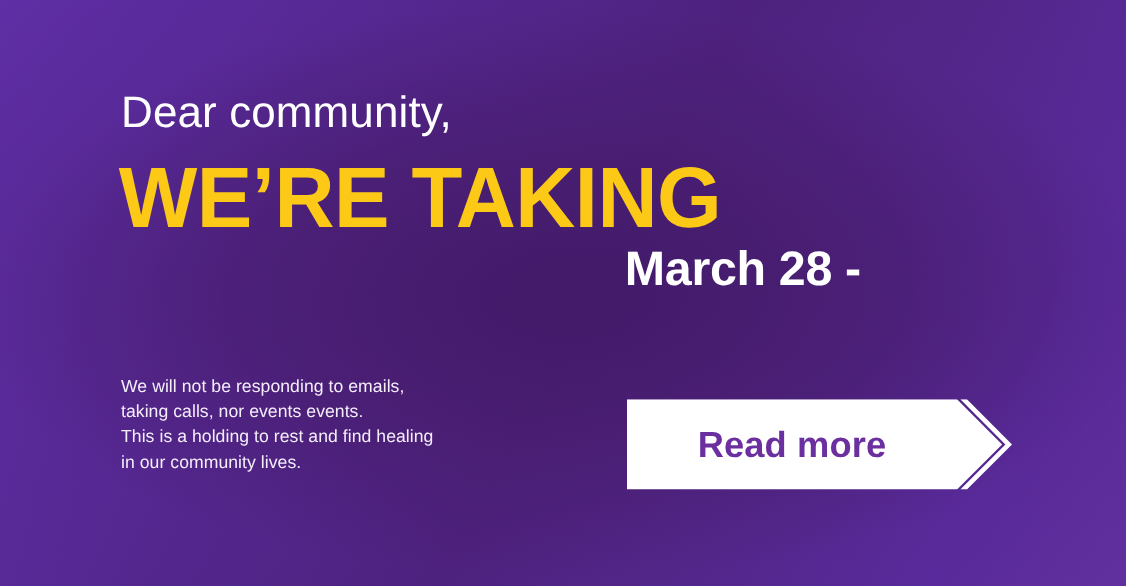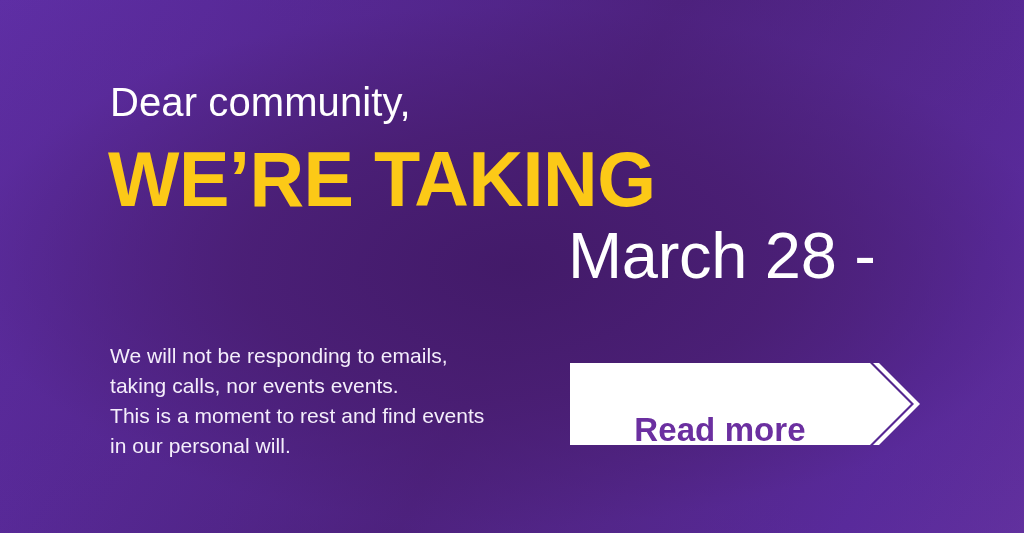--- a/index.html
+++ b/index.html
@@ -77,33 +77,33 @@
     letter-spacing: -0.5px;
     transform: scaleX(0.97);
     transform-origin: left bottom;
     white-space: nowrap;
   }
 
   .daterange {
     position: absolute;
     left: 460px;
     top: 222px;
-    font-size: 65px;
-    font-weight: 400;
+    font-size: 44px;
+    font-weight: 700;
     color: #ffffff;
     line-height: 1.06;
     letter-spacing: -0.3px;
     white-space: nowrap;
   }
 
   .body-copy {
     position: absolute;
     left: 2px;
     top: 341px;
-    font-size: 21px;
+    font-size: 16px;
     font-weight: 400;
     color: #f4eefb;
     line-height: 1.43;
     letter-spacing: 0.05px;
     white-space: nowrap;
   }
 
   
   .cta {
     position: absolute;
@@ -128,21 +128,20 @@
     height: 82px;
     display: flex;
     align-items: center;
     justify-content: center;
     font-size: 33px;
     font-weight: 700;
     color: #6b2fa0;
     letter-spacing: 0.1px;
     white-space: nowrap;
     pointer-events: none;
-    margin-top: 26px;
   }
 </style>
 </head>
 <body>
 
 <div class="banner">
 
   <div class="content">
 
     <div class="salutation">Dear community,</div>
@@ -152,22 +151,22 @@
     </div>
 
 
     <div class="daterange">
       <div>March 28 -</div>
     </div>
 
     <div class="body-copy">
       <div>We will not be responding to emails,</div>
       <div>taking calls, nor events events.</div>
-      <div>This is a moment to rest and find events</div>
-      <div>in our personal will.</div>
+      <div>This is a holding to rest and find healing</div>
+      <div>in our community lives.</div>
     </div>
 
   </div>
 
   <div class="cta">
     <svg class="cta-svg" viewBox="0 0 382 82" preserveAspectRatio="none">
 
       <path d="M0,0 L300,0 L341,41 L300,82 L0,82 Z" fill="#ffffff"></path>
 
       <path d="M303,0 L309,0 L350,41 L309,82 L303,82 L344,41 Z" fill="#ffffff"></path>

